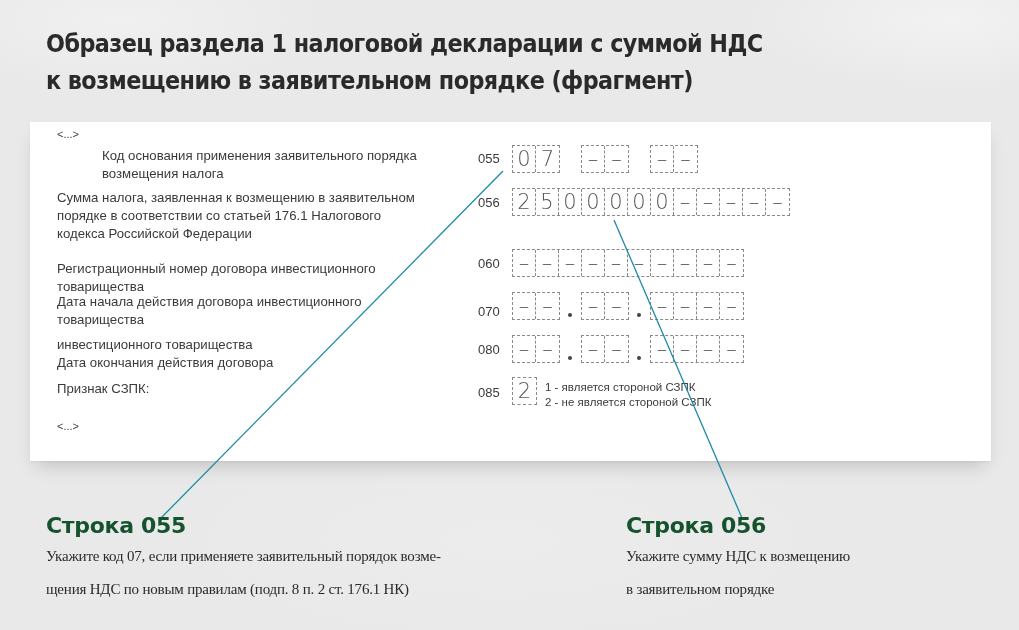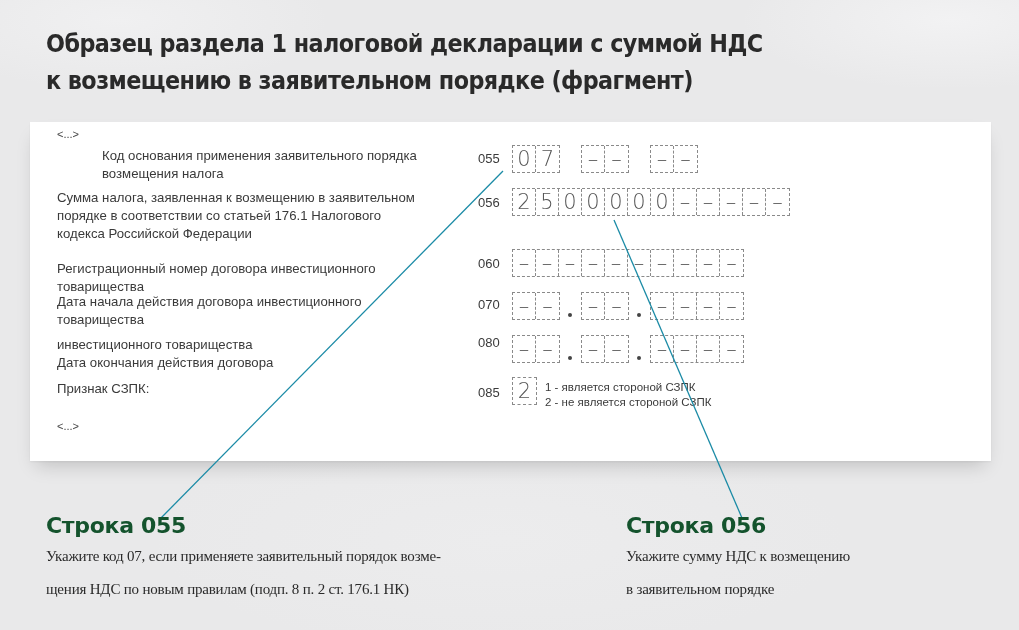--- a/index.html
+++ b/index.html
@@ -135,21 +135,21 @@
   <div class="cell">–</div>
   <div class="cell">–</div>
   <div class="cell">–</div>
   <div class="cell">–</div>
 </div>
 
 <div class="field-label" style="top:293px;">
   <div>Дата начала действия договора инвестиционного</div>
   <div>товарищества</div>
 </div>
-<div class="field-code" style="top:297px;">070</div>
+<div class="field-code" style="top:304px;">070</div>
 <div class="cellgroup" style="left:512px; top:292px;">
   <div class="cell">–</div>
   <div class="cell">–</div>
 </div>
 <div class="dot" style="left:568px; top:313px;"></div>
 <div class="cellgroup" style="left:581px; top:292px;">
   <div class="cell">–</div>
   <div class="cell">–</div>
 </div>
 <div class="dot" style="left:637px; top:313px;"></div>
@@ -157,21 +157,21 @@
   <div class="cell">–</div>
   <div class="cell">–</div>
   <div class="cell">–</div>
   <div class="cell">–</div>
 </div>
 
 <div class="field-label" style="top:336px;">
   <div>инвестиционного товарищества</div>
   <div>Дата окончания действия договора</div>
 </div>
-<div class="field-code" style="top:335px;">080</div>
+<div class="field-code" style="top:342px;">080</div>
 <div class="cellgroup" style="left:512px; top:335px;">
   <div class="cell">–</div>
   <div class="cell">–</div>
 </div>
 <div class="dot" style="left:568px; top:356px;"></div>
 <div class="cellgroup" style="left:581px; top:335px;">
   <div class="cell">–</div>
   <div class="cell">–</div>
 </div>
 <div class="dot" style="left:637px; top:356px;"></div>

